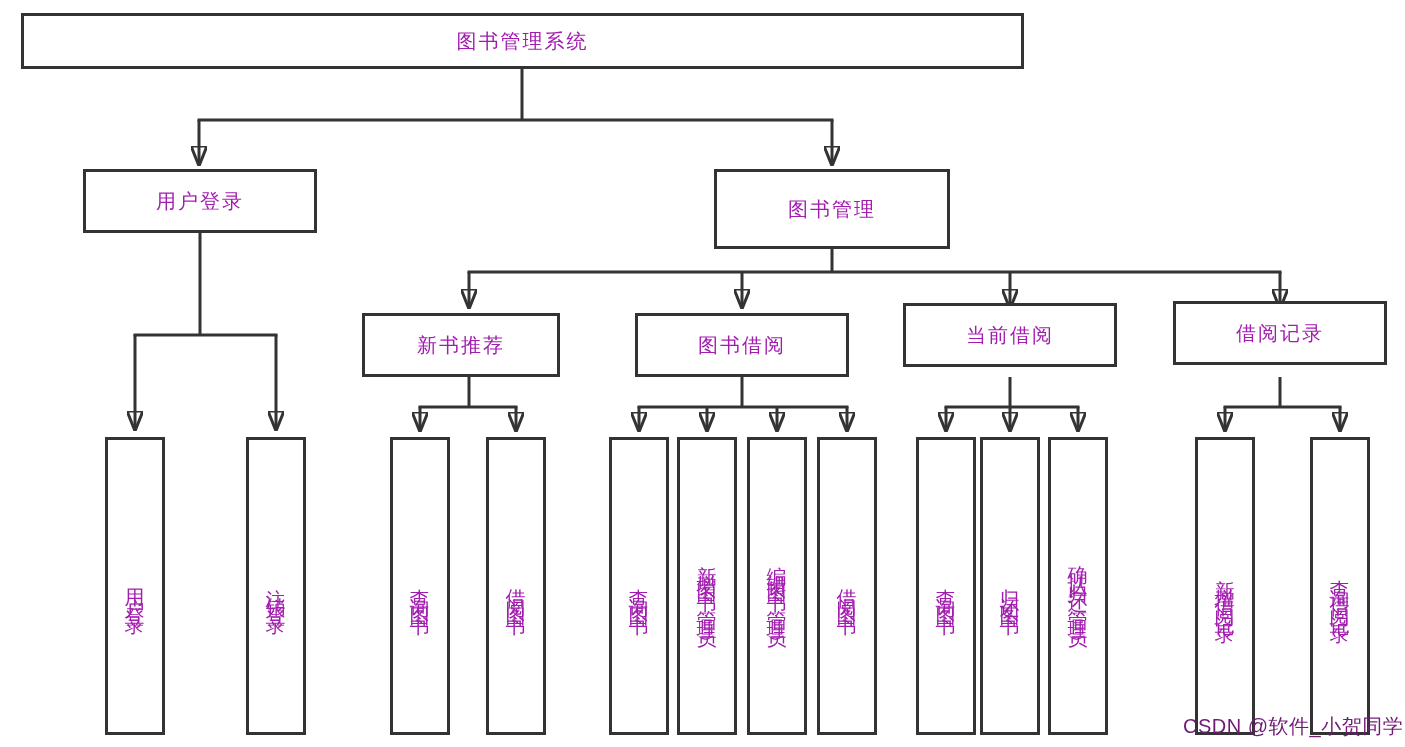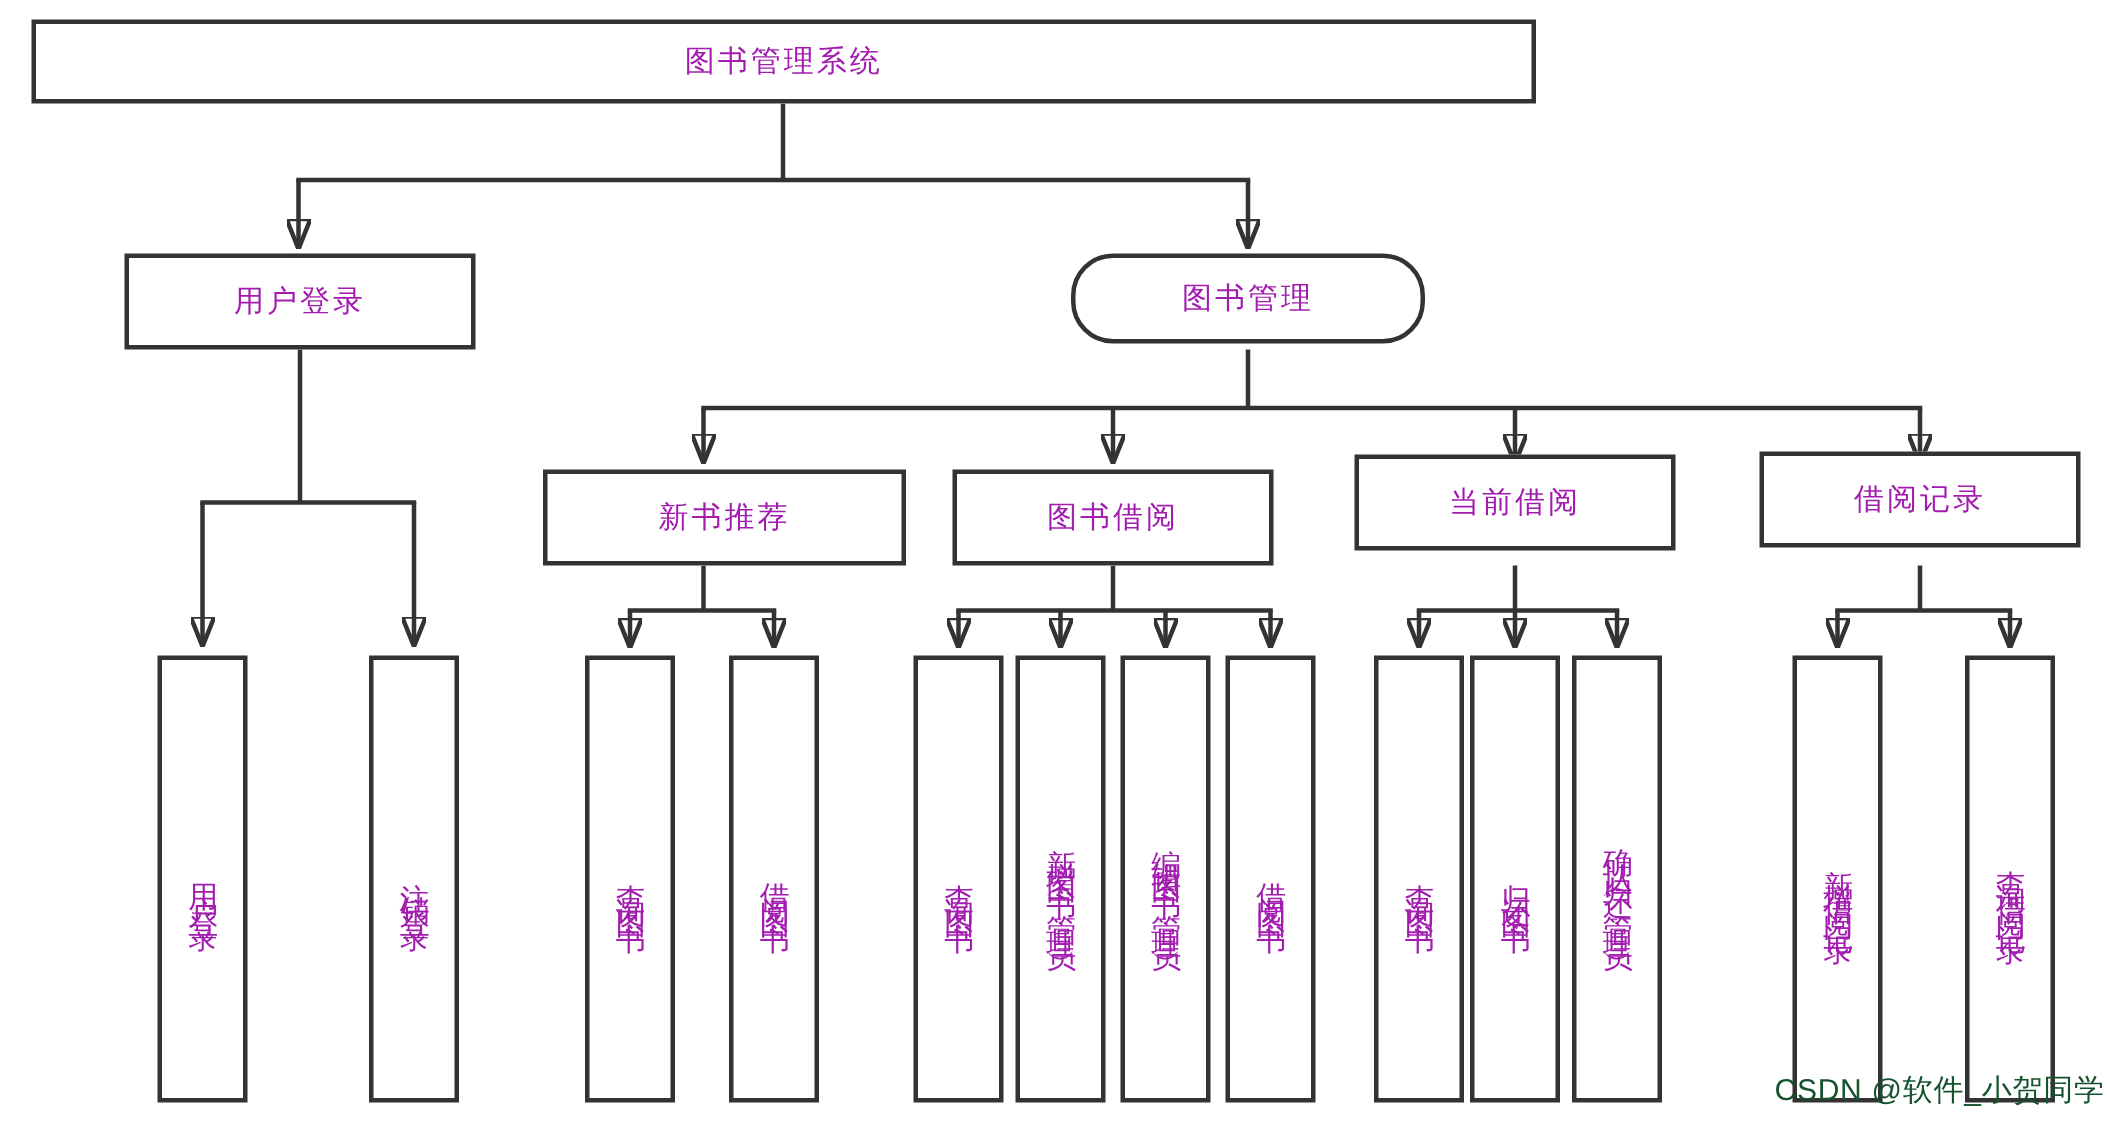--- a/index.html
+++ b/index.html
@@ -50,21 +50,21 @@
     white-space: normal;
     letter-spacing: 9px;
     line-height: 1;
     padding-top: 9px; 
   }
   .watermark {
     position: absolute;
     left: 1183px;
     top: 713px;
     font-size: 20px;
-    color: #14532d;
+    color: #701a75;
     letter-spacing: 0.5px;
     white-space: nowrap;
   }
 </style>
 </head>
 <body>
 
 <div class="stage">
 
   <svg class="connectors" viewBox="0 0 1405 747" xmlns="http://www.w3.org/2000/svg">
@@ -129,25 +129,25 @@
     </g>
   </svg>
 
   <div class="node" style="left:21px; top:13px; width:1003px; height:56px;">
     <span class="lbl">图书管理系统</span>
   </div>
 
   <div class="node" style="left:83px; top:169px; width:234px; height:64px;">
     <span class="lbl">用户登录</span>
   </div>
-  <div class="node" style="left:714px; top:169px; width:236px; height:60px;border-radius:28px;">
+  <div class="node" style="left:714px; top:169px; width:236px; height:80px;">
     <span class="lbl">图书管理</span>
   </div>
 
-  <div class="node" style="left:362px; top:313px; width:242px; height:64px;">
+  <div class="node" style="left:362px; top:313px; width:198px; height:64px;">
     <span class="lbl">新书推荐</span>
   </div>
   <div class="node" style="left:635px; top:313px; width:214px; height:64px;">
     <span class="lbl">图书借阅</span>
   </div>
   <div class="node" style="left:903px; top:303px; width:214px; height:64px;">
     <span class="lbl">当前借阅</span>
   </div>
   <div class="node" style="left:1173px; top:301px; width:214px; height:64px;">
     <span class="lbl">借阅记录</span>

